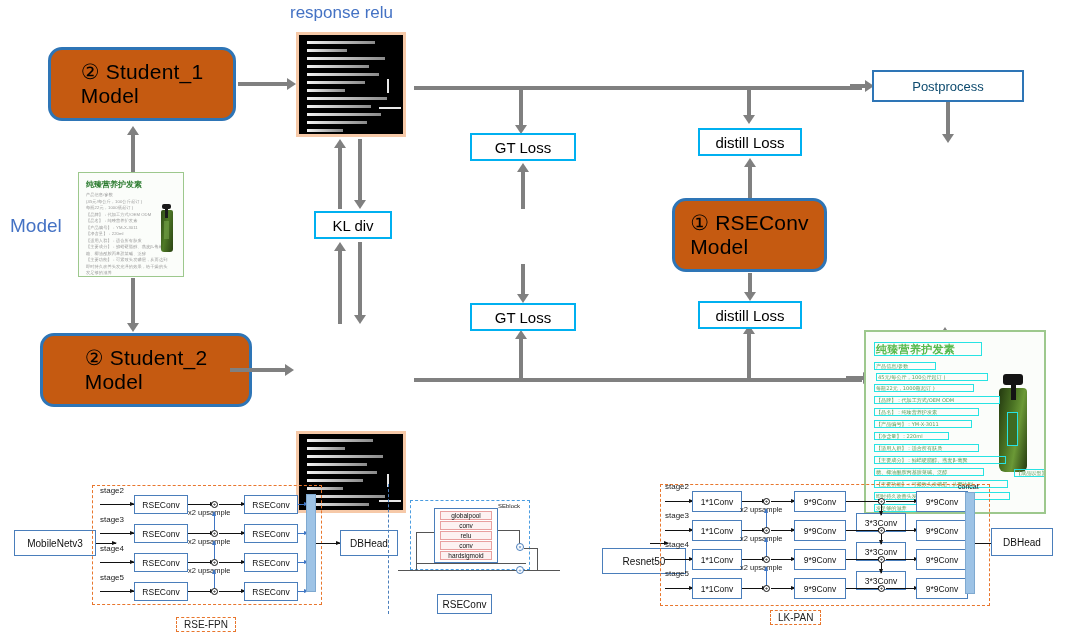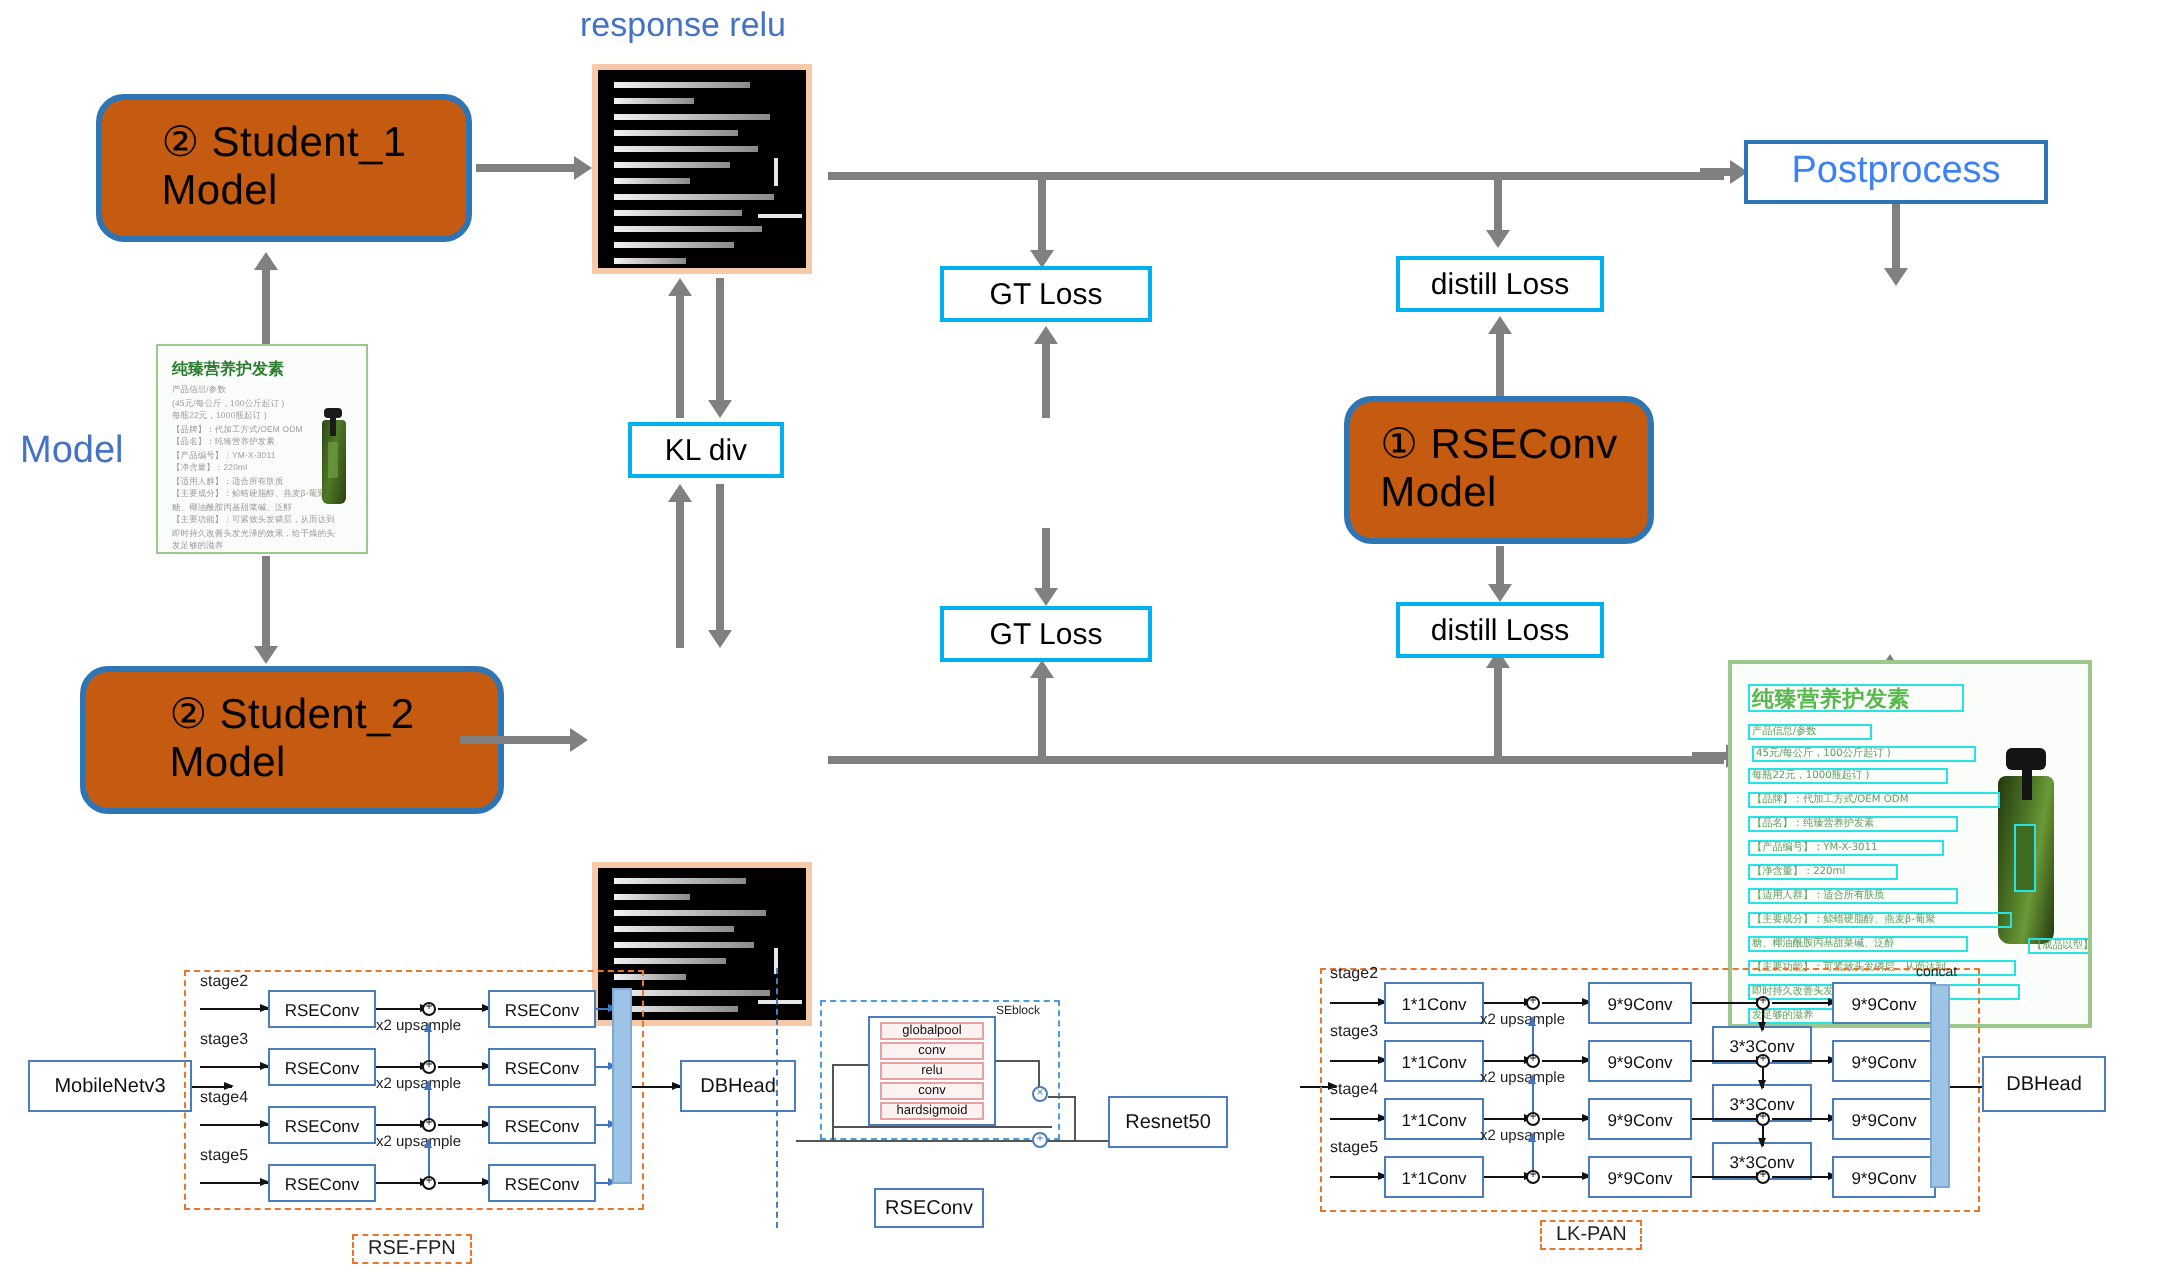--- a/index.html
+++ b/index.html
@@ -39,22 +39,22 @@
     background: #fdf2cf;
     border: 3px solid #2e75b6;
     display: flex; align-items: center; justify-content: center;
     color: #4472c4;
     font-size: 23px;
   }
   .post-box {
     background: #ffffff;
     border: 2px solid #2e75b6;
     display: flex; align-items: center; justify-content: center;
-    color: #3b82f6;
-    font-size: 19px;
+    color: #0c4a6e;
+    font-size: 13px;
   }
   .plain-label {
     color: #4472c4;
     font-size: 19px;
     white-space: nowrap;
   }
   .title-label {
     color: #4472c4;
     font-size: 17px;
     white-space: nowrap;
@@ -526,21 +526,21 @@
   <div class="se-mul" style="left:516px; top:543px;">×</div>
   <div class="se-wire" style="left:524px; top:548px; width:14px; height:1.2px;"></div>
   <div class="se-wire" style="left:537px; top:548px; width:1.2px; height:22px;"></div>
   <div class="se-wire" style="left:398px; top:570px; width:162px; height:1.2px;"></div>
   <div class="se-mul" style="left:516px; top:566px;">+</div>
   <div class="se-wire" style="left:416px; top:563px; width:1.2px; height:8px;"></div>
   <div class="se-wire" style="left:416px; top:563px; width:110px; height:1.2px;"></div>
 
   <div class="nbox" style="left:437px; top:594px; width:55px; height:20px;">RSEConv</div>
 
-  <div class="nbox" style="left:554px; top:530px; width:60px; height:26px;margin-top:18px;">Resnet50</div>
+  <div class="nbox" style="left:602px; top:530px; width:84px; height:26px;margin-top:18px;">Resnet50</div>
   <div class="barrow" style="left:650px; top:543px; width:18px;"></div>
 
   <div class="dash-group" style="left:660px; top:484px; width:330px; height:122px;"></div>
   <div class="dash-tag" style="left:770px; top:610px;">LK-PAN</div>
 
   <div id="lkpan-rows">
       <div class="stage-lbl" style="left: 665px; top: 482px;">stage2</div>
       <div class="barrow" style="left: 665px; top: 501px; width: 28px;"></div>
       <div class="nbox sm" style="left: 692px; top: 491px; width: 50px; height: 21px;">1*1Conv</div>
       <div class="barrow" style="left: 742px; top: 501px; width: 24px;"></div>

